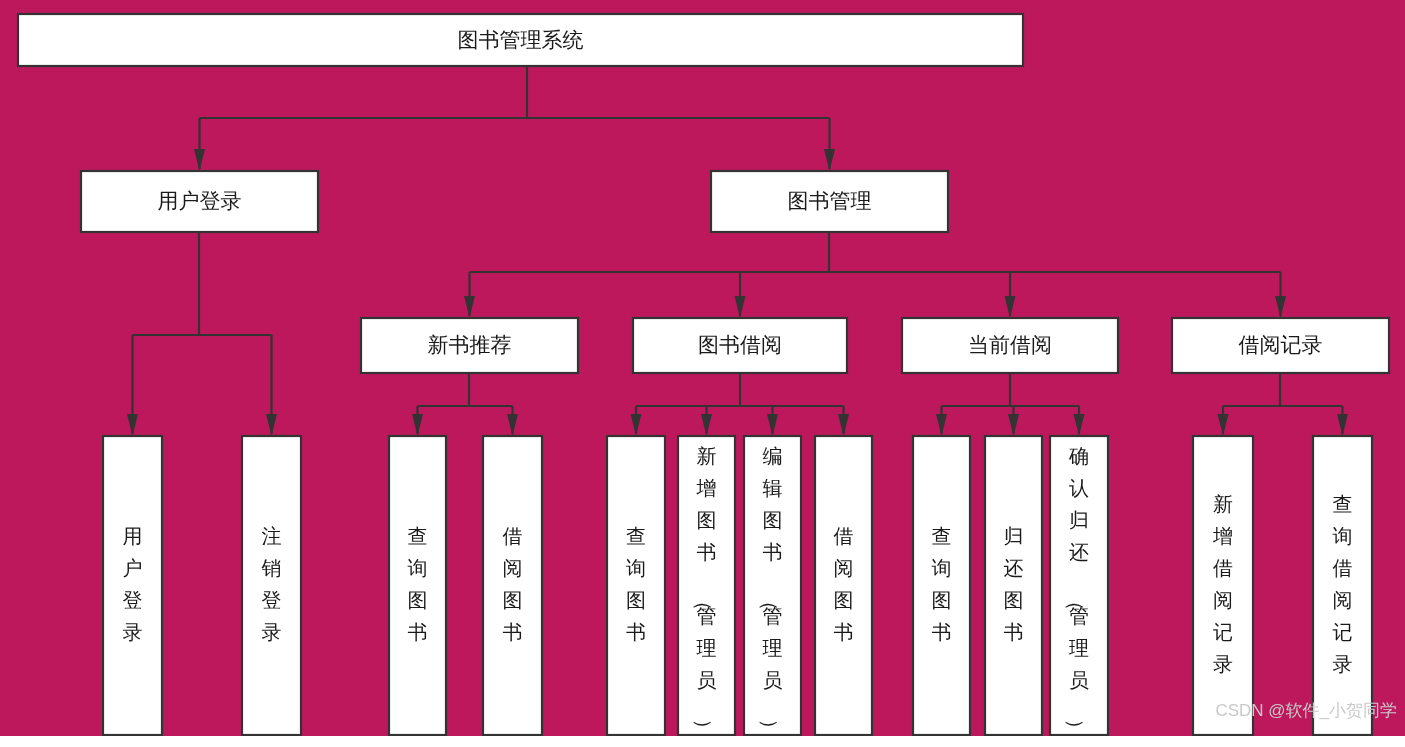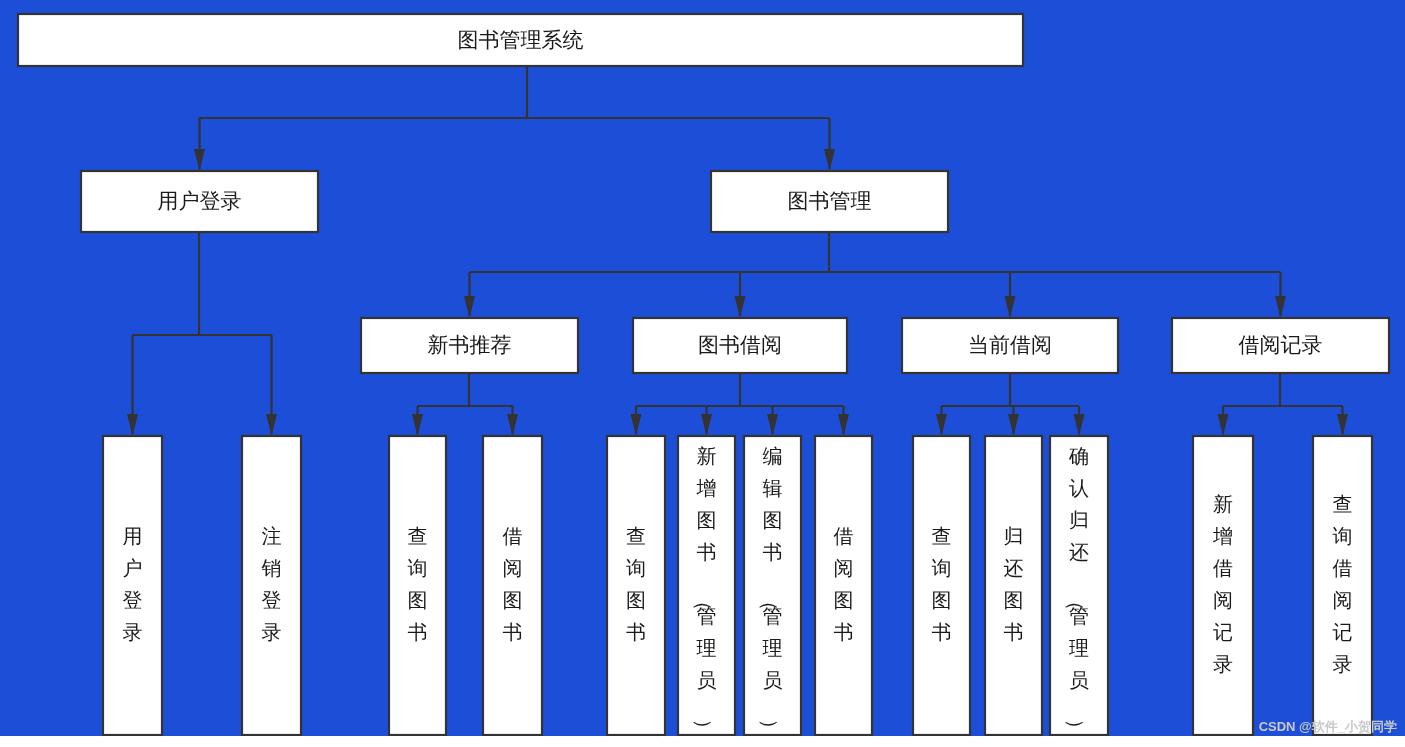--- a/index.html
+++ b/index.html
@@ -7,21 +7,21 @@
     padding: 0;
     background: #ffffff;
   }
   body {
     font-family: "Liberation Sans", "DejaVu Sans", sans-serif;
   }
   #diagram-root {
     position: relative;
     width: 1405px;
     height: 736px;
-    background: #1d4ed8;
+    background: #be185d;
     overflow: hidden;
   }
   svg.canvas {
     position: absolute;
     left: 0;
     top: 0;
     width: 1405px;
     height: 747px;
     display: block;
   }
@@ -47,27 +47,26 @@
     stroke-width: 2.2;
     fill: none;
   }
   .arrow-head {
     fill: #333333;
     stroke: none;
   }
   .watermark {
     position: absolute;
     right: 8px;
-    bottom: 0;
+    bottom: 14px;
     font-family: "Liberation Sans", "DejaVu Sans", sans-serif;
-    font-size: 13px;
+    font-size: 17px;
     color: #c9c9c9;
     white-space: nowrap;
     user-select: none;
-    font-weight: bold;
   }
 </style>
 </head>
 <body>
 
 <div id="diagram-root">
   <svg class="canvas" viewBox="0 0 1405 747" xmlns="http://www.w3.org/2000/svg">
     <g id="edge-layer">
         <g>
           <line class="edge" x1="527" y1="66" x2="527" y2="118"></line>

